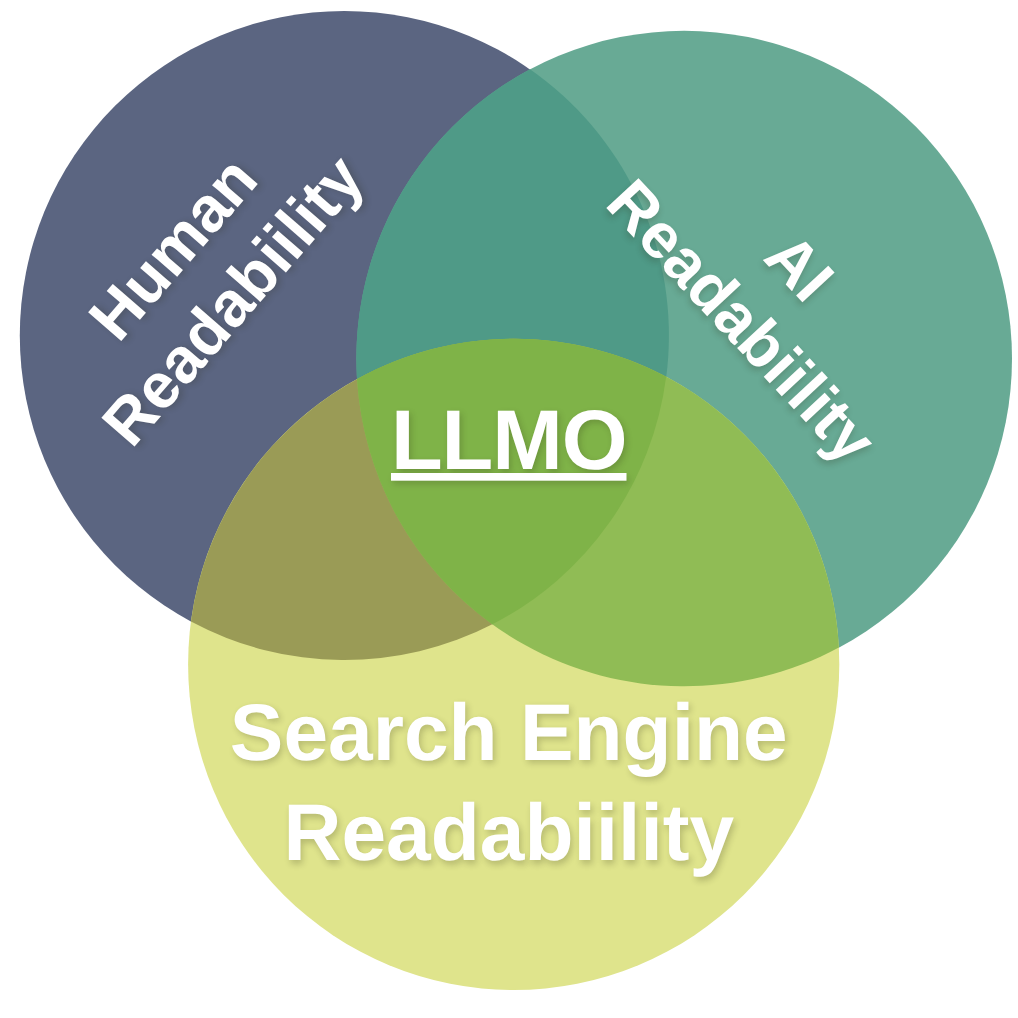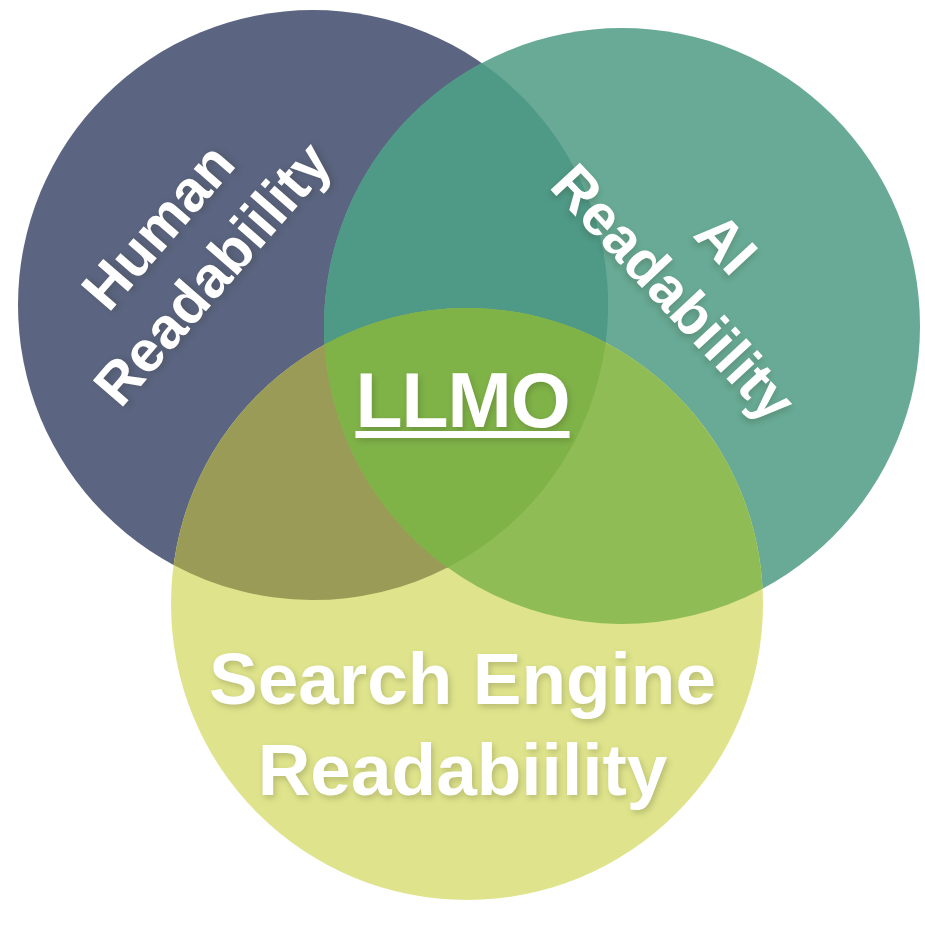--- a/index.html
+++ b/index.html
@@ -47,21 +47,20 @@
     font-size: 58px;
     line-height: 1.24;
     transform: rotate(47deg);
   }
   .lbl-search {
     left: 0;
     top: 622px;
     width: 100%;
     font-size: 73px;
     line-height: 1.24;
-    margin-top: 12px;
   }
   .lbl-llmo {
     left: 0;
     top: 362px;
     width: 100%;
     font-size: 77px;
     line-height: 1;
     letter-spacing: -1px;
     text-decoration: underline;
   }

